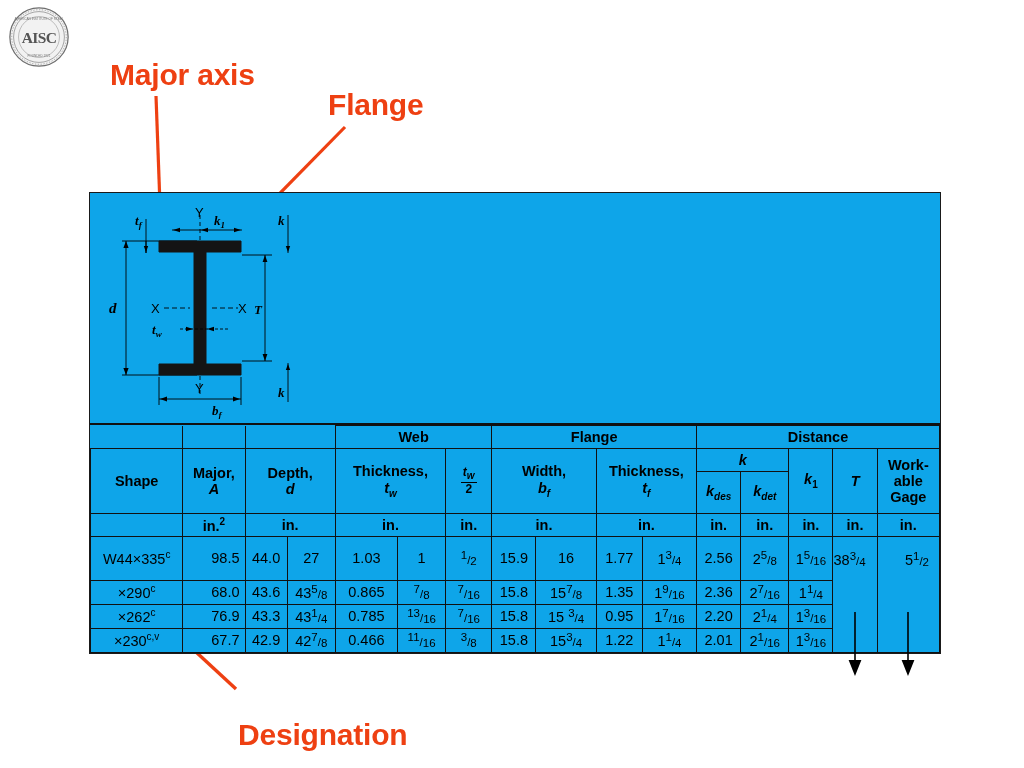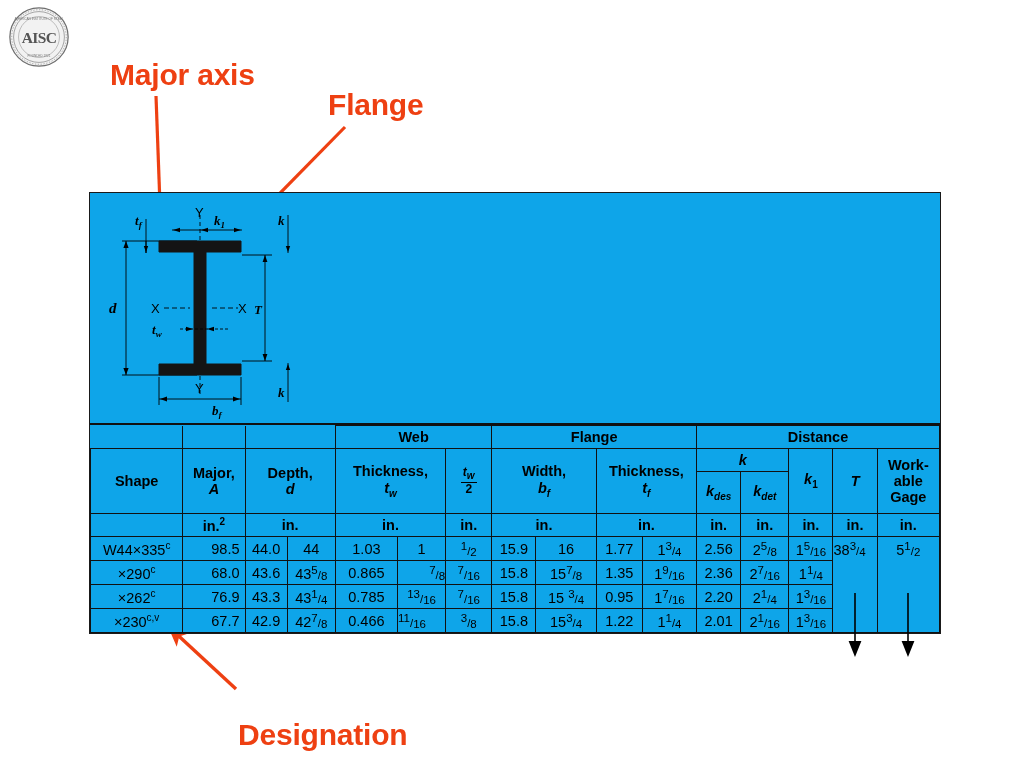--- a/index.html
+++ b/index.html
@@ -349,49 +349,49 @@
       <th class="hunit">in.</th>
       <th class="hunit">in.</th>
       <th class="hunit">in.</th>
       <th class="hunit">in.</th>
     </tr>
 
     <tr>
       <td class="shape"><span>W44×335</span><sup class="sm">c</sup></td>
       <td class="num r">98.5</td>
       <td class="num">44.0</td>
-      <td class="num"><span class="mixed">44</span></td>
+      <td class="num"><span class="mixed">27</span></td>
       <td class="num">1.03</td>
       <td class="num"><span class="mixed">1</span></td>
       <td class="num" style="text-align:center;padding:0">
         <span class="sfrac"><span class="nu">1</span>/<span class="de">2</span></span></td>
       <td class="num">15.9</td>
       <td class="num"><span class="mixed">16</span></td>
       <td class="num">1.77</td>
       <td class="num">
         <span class="mixed">1<span class="sfrac"><span class="nu">3</span>/<span class="de">4</span></span></span></td>
       <td class="num">2.56</td>
       <td class="num">
         <span class="mixed">2<span class="sfrac"><span class="nu">5</span>/<span class="de">8</span></span></span></td>
       <td class="num">
         <span class="mixed">1<span class="sfrac"><span class="nu">5</span>/<span class="de">16</span></span></span></td>
       <td class="num nb" style="text-align:left;padding:0">
         <span class="mixed">38<span class="sfrac"><span class="nu">3</span>/<span class="de">4</span></span></span></td>
-      <td class="num nb" style="text-align:center;padding:0">
+      <td class="num nb" style="text-align:right;padding:10px">
         <span class="mixed">5<span class="sfrac"><span class="nu">1</span>/<span class="de">2</span></span></span></td>
     </tr>
 
     <tr>
       <td class="shape"><span>×290</span><sup class="sm">c</sup></td>
       <td class="num r">68.0</td>
       <td class="num">43.6</td>
       <td class="num">
         <span class="mixed">43<span class="sfrac"><span class="nu">5</span>/<span class="de">8</span></span></span></td>
       <td class="num">0.865</td>
-      <td class="num" style="text-align:right;padding:0">
+      <td class="num" style="text-align:center;padding:0">
         <span class="sfrac"><span class="nu">7</span>/<span class="de">8</span></span></td>
       <td class="num" style="text-align:center;padding:0">
         <span class="sfrac"><span class="nu">7</span>/<span class="de">16</span></span></td>
       <td class="num">15.8</td>
       <td class="num">
         <span class="mixed">15<span class="sfrac"><span class="nu">7</span>/<span class="de">8</span></span></span></td>
       <td class="num">1.35</td>
       <td class="num">
         <span class="mixed">1<span class="sfrac"><span class="nu">9</span>/<span class="de">16</span></span></span></td>
       <td class="num">2.36</td>
@@ -439,21 +439,21 @@
       </td>
     </tr>
 
     <tr>
       <td class="shape"><span>×230</span><sup class="sm">c,v</sup></td>
       <td class="num r">67.7</td>
       <td class="num">42.9</td>
       <td class="num">
         <span class="mixed">42<span class="sfrac"><span class="nu">7</span>/<span class="de">8</span></span></span></td>
       <td class="num">0.466</td>
-      <td class="num" style="text-align:left;padding:0">
+      <td class="num" style="text-align:center;padding:0">
         <span class="sfrac"><span class="nu">11</span>/<span class="de">16</span></span></td>
       <td class="num" style="text-align:center;padding:0">
         <span class="sfrac"><span class="nu">3</span>/<span class="de">8</span></span></td>
       <td class="num">15.8</td>
       <td class="num">
         <span class="mixed">15<span class="sfrac"><span class="nu">3</span>/<span class="de">4</span></span></span></td>
       <td class="num">1.22</td>
       <td class="num">
         <span class="mixed">1<span class="sfrac"><span class="nu">1</span>/<span class="de">4</span></span></span></td>
       <td class="num">2.01</td>

